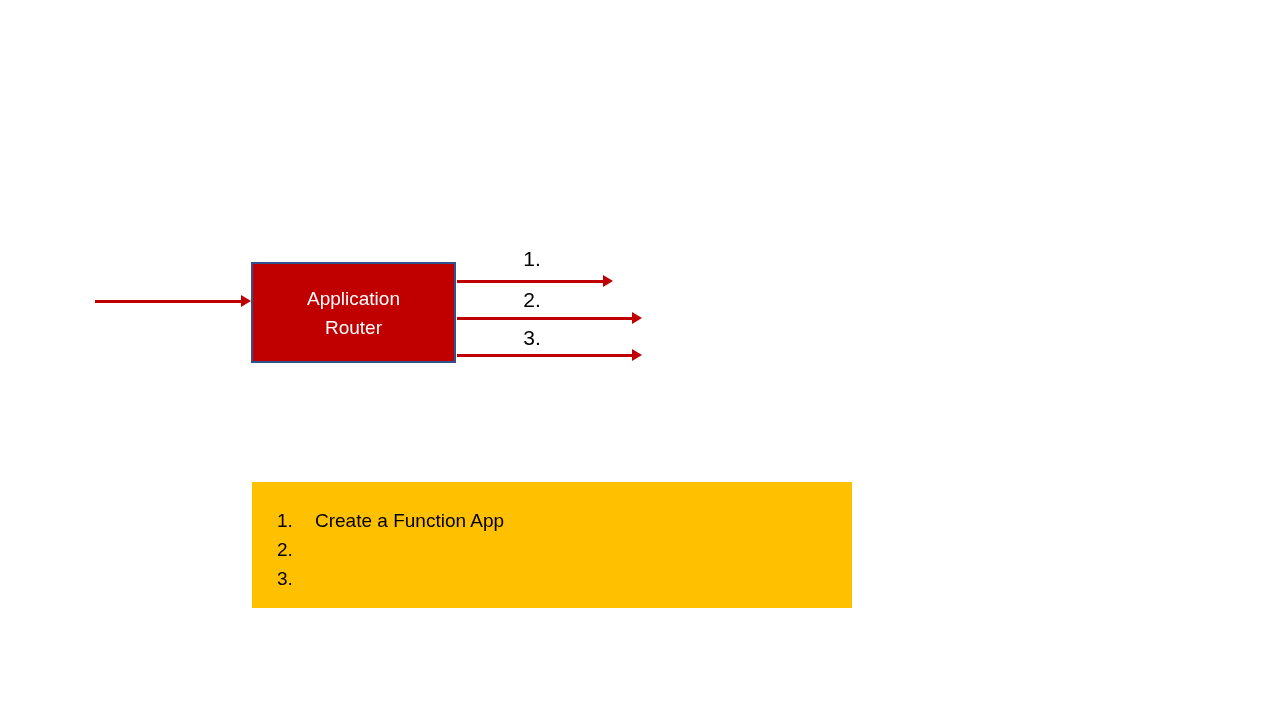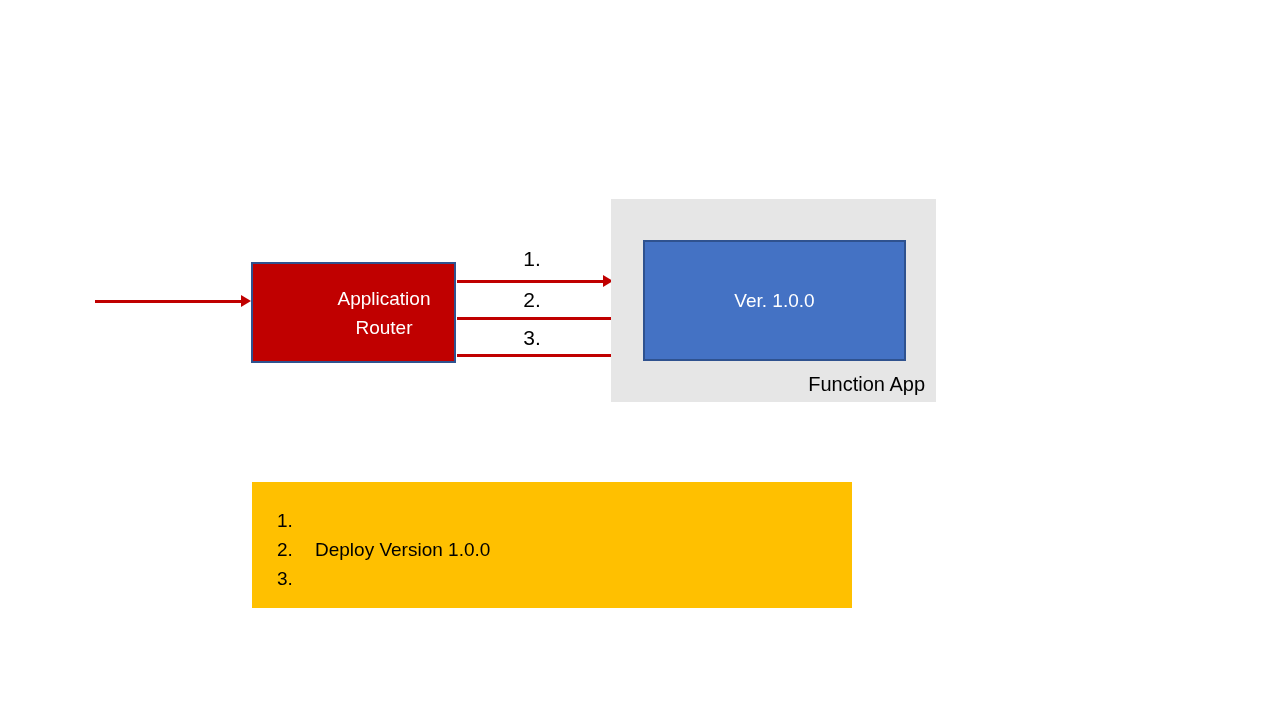--- a/index.html
+++ b/index.html
@@ -19,21 +19,21 @@
   
   .router-box {
     position: absolute;
     left: 251px; top: 262px;
     width: 205px; height: 101px;
     background: #C00000;
     border: 2px solid #2F528F;
     box-sizing: border-box;
     display: flex;
     align-items: center;
-    justify-content: flex-end;
+    justify-content: center;
   }
   .router-box .label {
     display: block;
     width: 140px;
     color: #ffffff;
     font-size: 19px;
     line-height: 29px;
     text-align: center;
   }
 
@@ -150,33 +150,27 @@
   </div>
   <div class="arrow arrow-3">
     <div class="shaft"></div>
     <div class="head"></div>
   </div>
 
   <div class="arrow-num arrow-num-1">1.</div>
   <div class="arrow-num arrow-num-2">2.</div>
   <div class="arrow-num arrow-num-3">3.</div>
 
-  <div class="function-app-group">
-    <div class="version-box">
-      <span class="label">Ver. 1.0.0</span>
-    </div>
-    <div class="function-app-label">Function App</div>
-  </div>
 
   <div class="legend-box">
     <div class="legend-row">
       <span class="num">1.</span>
+      <span class="txt">Create a Function App</span>
     </div>
     <div class="legend-row">
       <span class="num">2.</span>
-      <span class="txt">Deploy Version 1.0.0</span>
     </div>
     <div class="legend-row">
       <span class="num">3.</span>
     </div>
   </div>
 
 </div>
 
 </body></html>

